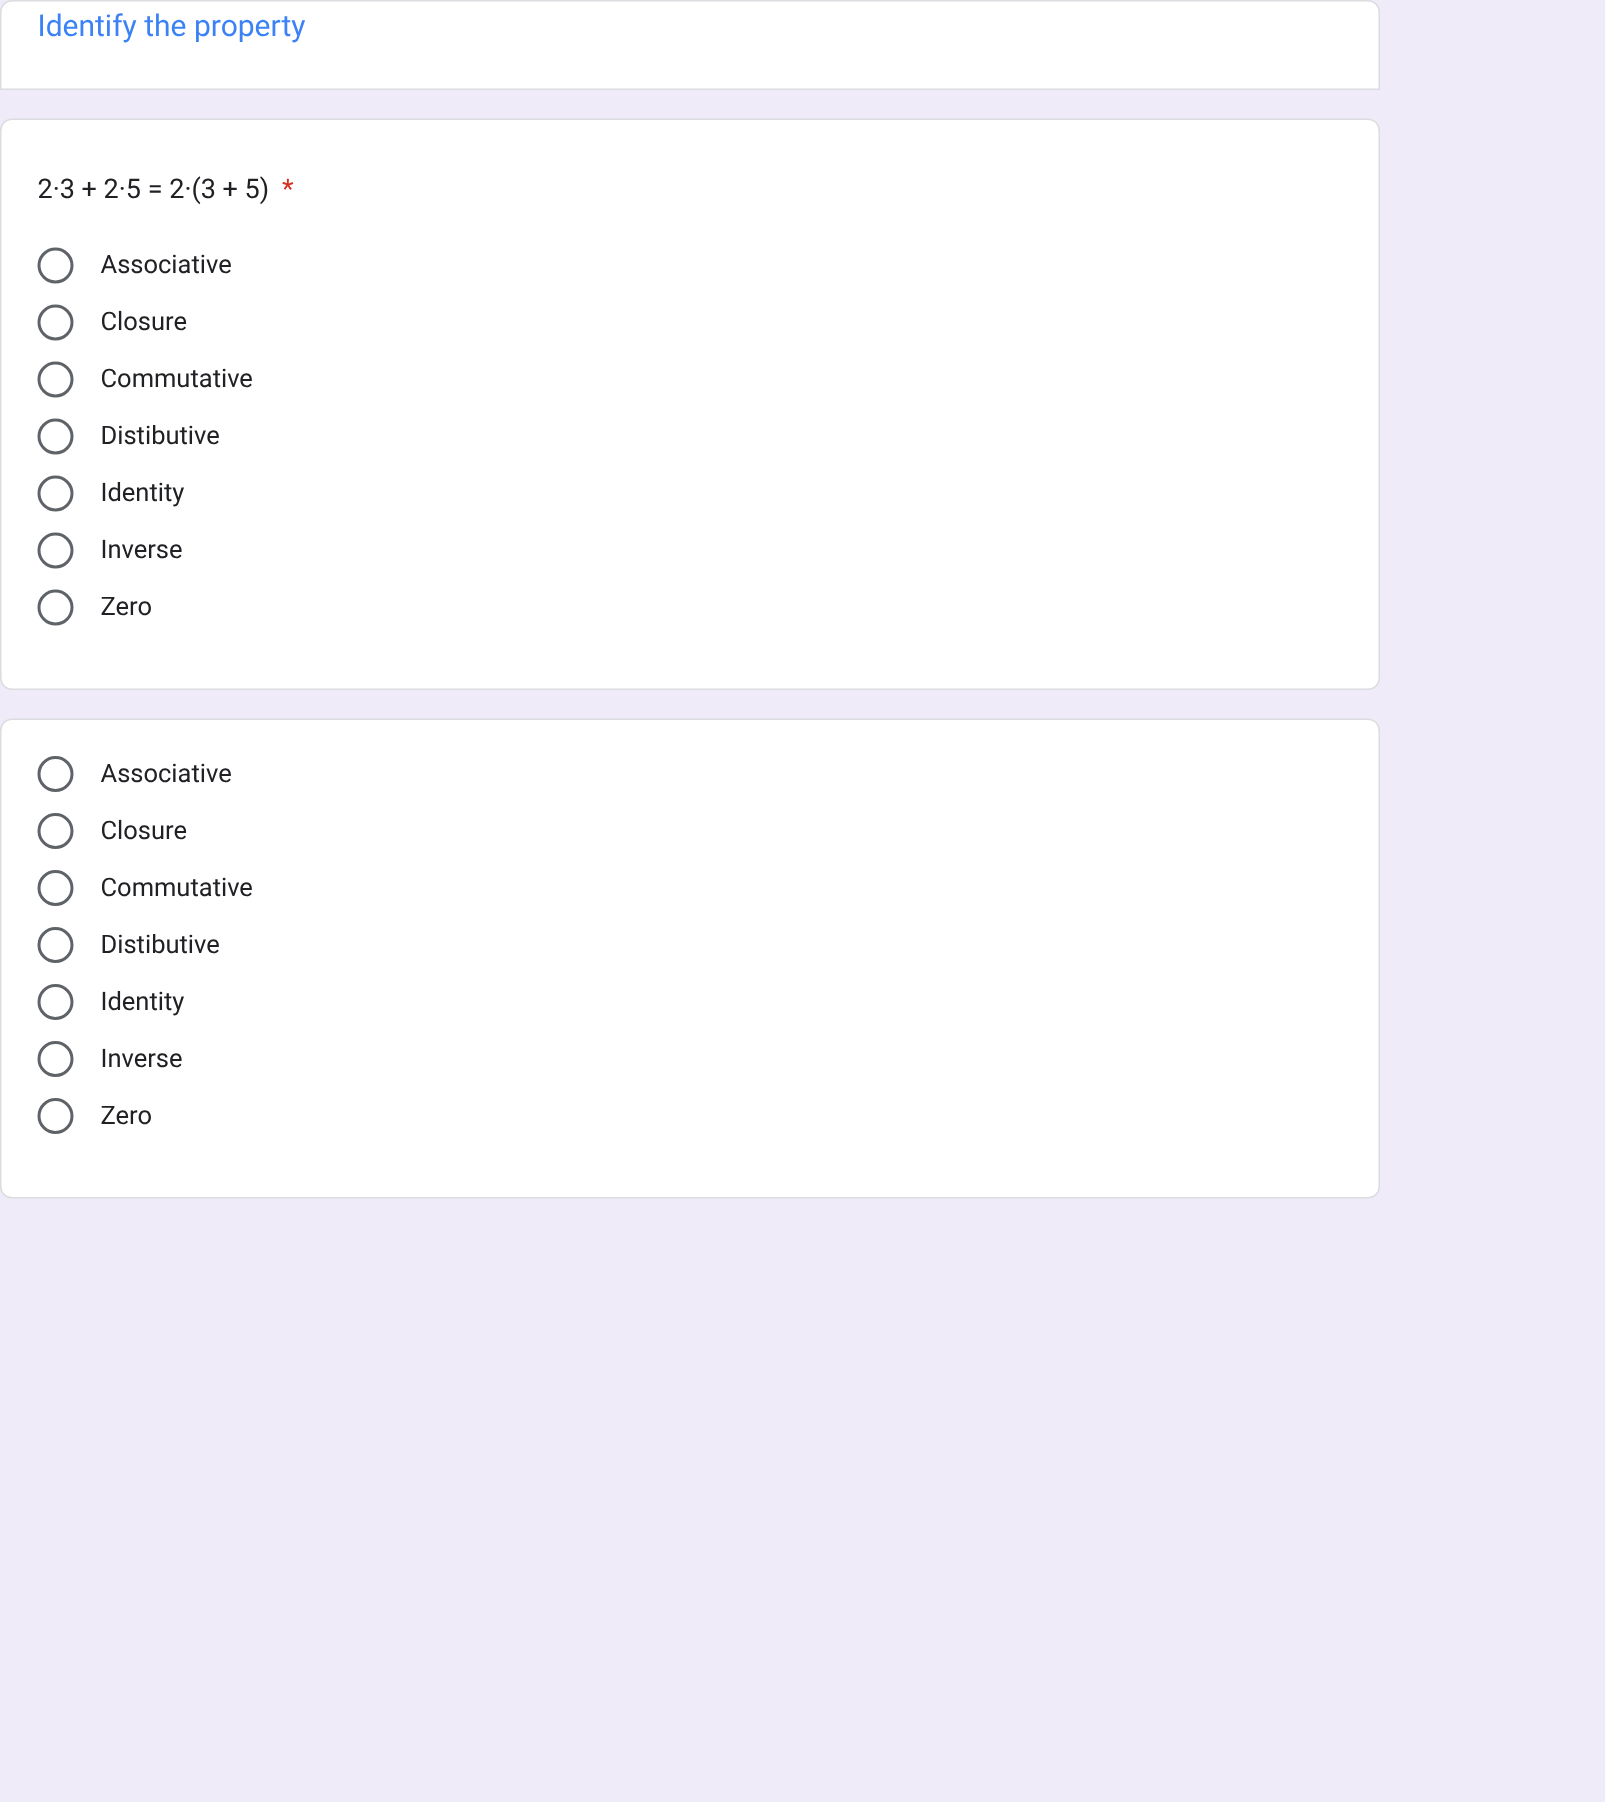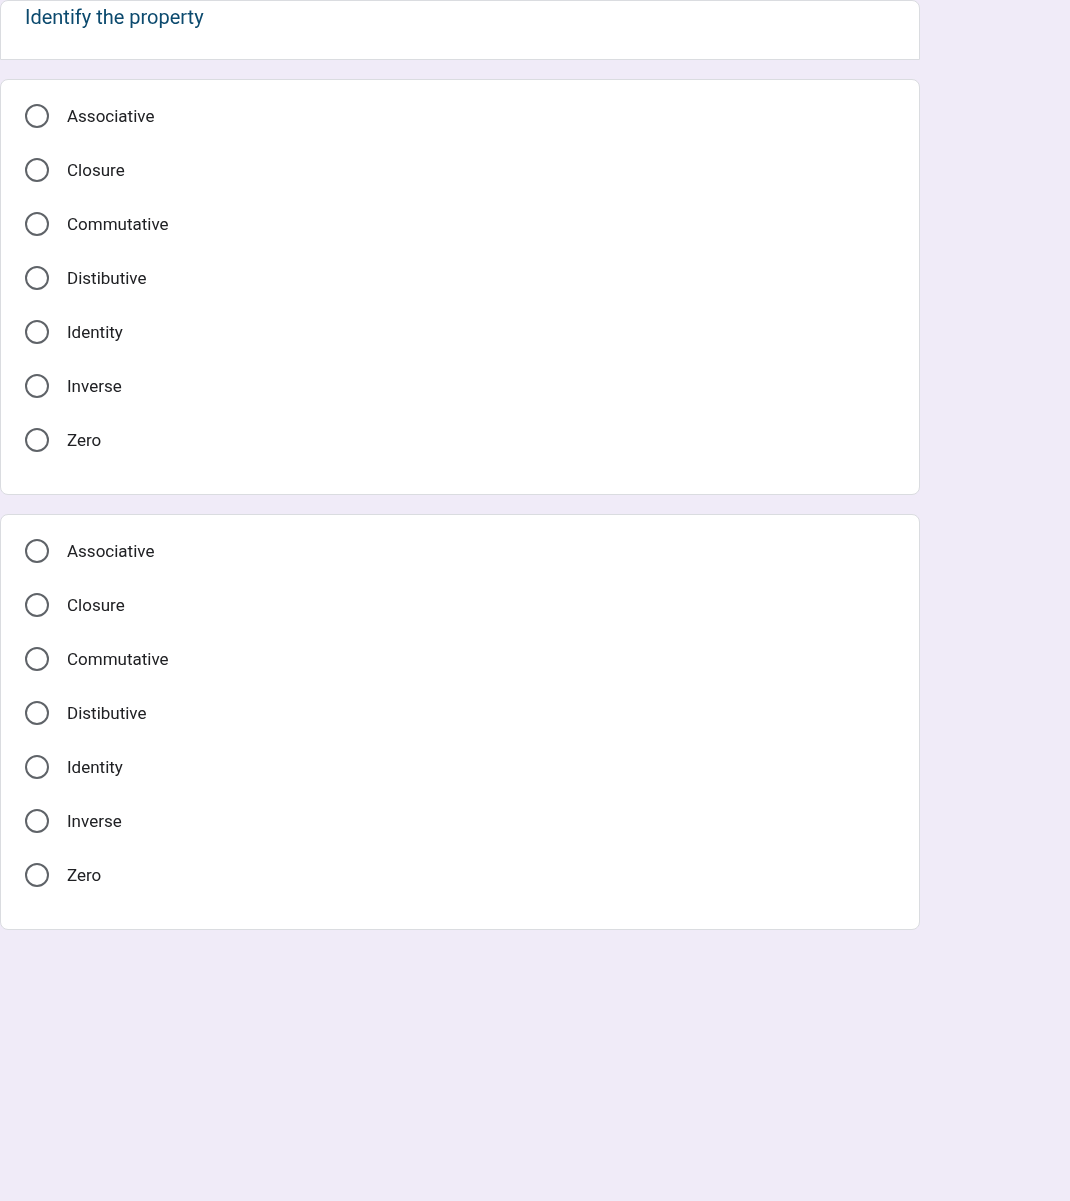--- a/index.html
+++ b/index.html
@@ -27,39 +27,39 @@
     .card-header {
       border-top-left-radius: 8px;
       border-top-right-radius: 8px;
       border-bottom-left-radius: 0;
       border-bottom-right-radius: 0;
       padding-bottom: 30px;
       padding-top: 0;
     }
     .card-header .section-title {
       font-size: 20px;
-      color: #0c4a6e;
+      color: #3b82f6;
       font-weight: 400;
       padding-top: 4px;
     }
     .question-text {
       font-size: 18px;
       color: #202124;
       font-weight: 400;
       margin-bottom: 28px;
       padding-top: 12px;
     }
     .required-asterisk {
       color: #d93025;
       margin-left: 4px;
     }
     .options-list {
       display: flex;
       flex-direction: column;
-      gap: 30px;
+      gap: 14px;
       padding-bottom: 18px;
     }
     .radio-option {
       display: flex;
       align-items: center;
       cursor: pointer;
       user-select: none;
     }
     .radio-circle {
       width: 24px;
@@ -78,20 +78,24 @@
 </head>
 <body>
 
 <div class="form-container">
 
   <div class="card card-header">
     <div class="section-title">Identify the property</div>
   </div>
 
   <div class="card">
+    <div class="question-text">
+      <span>2·3 + 2·5 = 2·(3 + 5)</span>
+      <span class="required-asterisk">*</span>
+    </div>
     <div class="options-list">
       <label class="radio-option">
         <span class="radio-circle"></span>
         <span class="radio-label">Associative</span>
       </label>
       <label class="radio-option">
         <span class="radio-circle"></span>
         <span class="radio-label">Closure</span>
       </label>
       <label class="radio-option">

